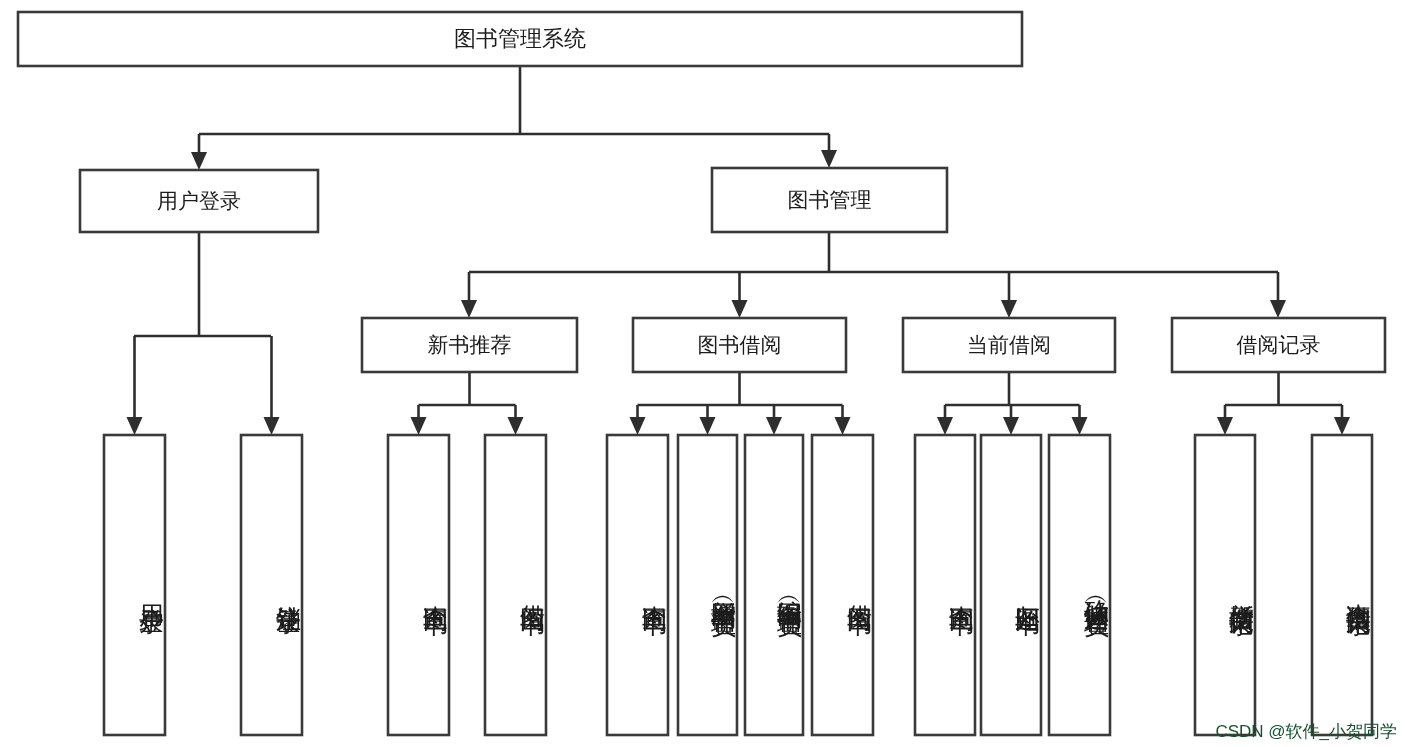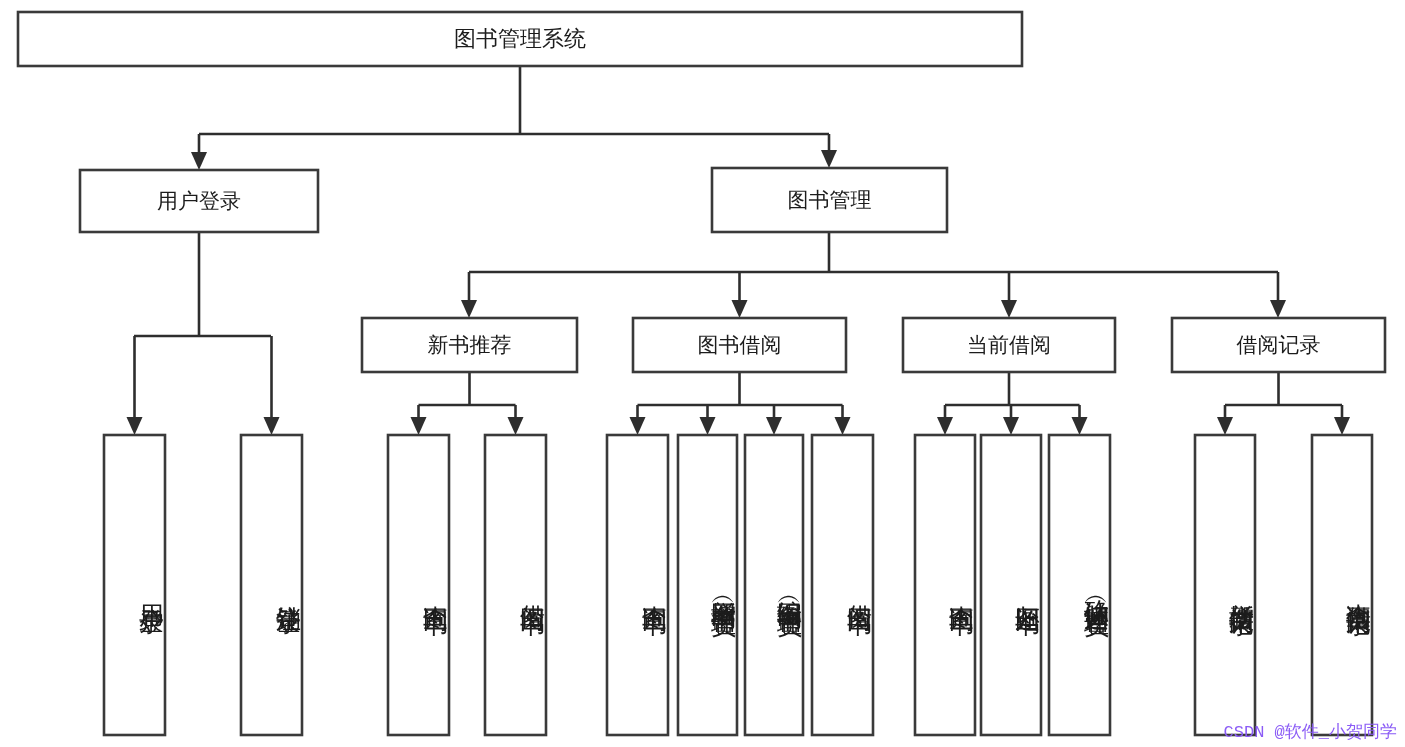--- a/index.html
+++ b/index.html
@@ -67,23 +67,23 @@
     display: flex;
     align-items: flex-start;
     justify-content: center;
     white-space: nowrap;
     pointer-events: none;
   }
   .watermark {
     position: absolute;
     right: 8px;
     bottom: 4px;
-    font-family: Liberation Mono, monospace;
+    font-family: Liberation Sans, sans-serif;
     font-size: 17px;
-    color: #8b5cf6;
+    color: #14532d;
     white-space: nowrap;
   }
 </style>
 </head>
 <body>
 
 <div id="diagram-root">
 
   <svg class="diagram-svg" viewBox="0 0 1405 747">
     <defs></defs>

